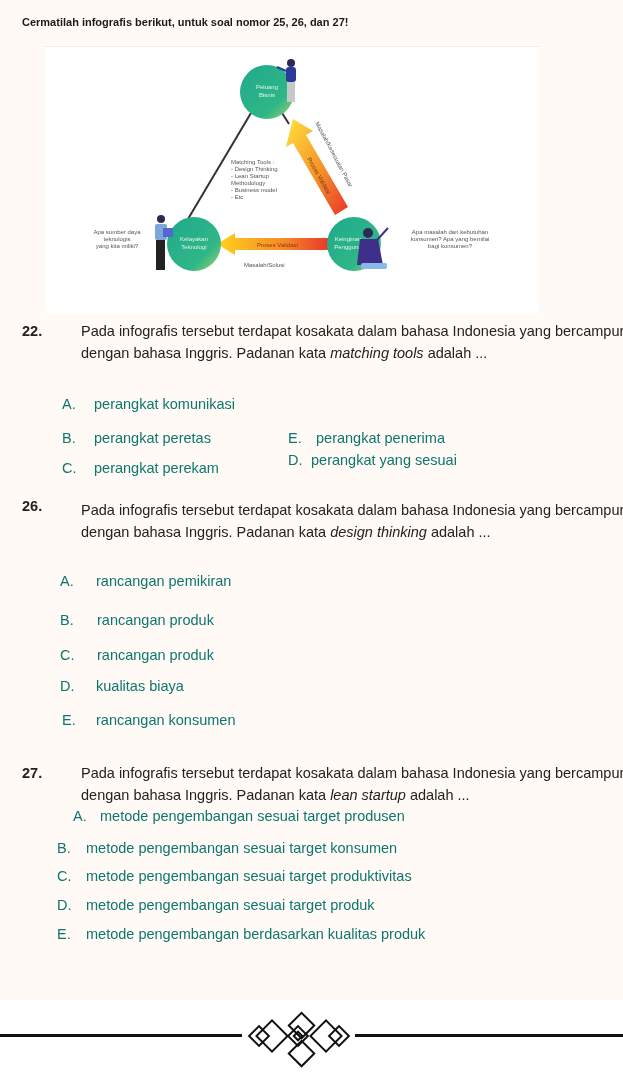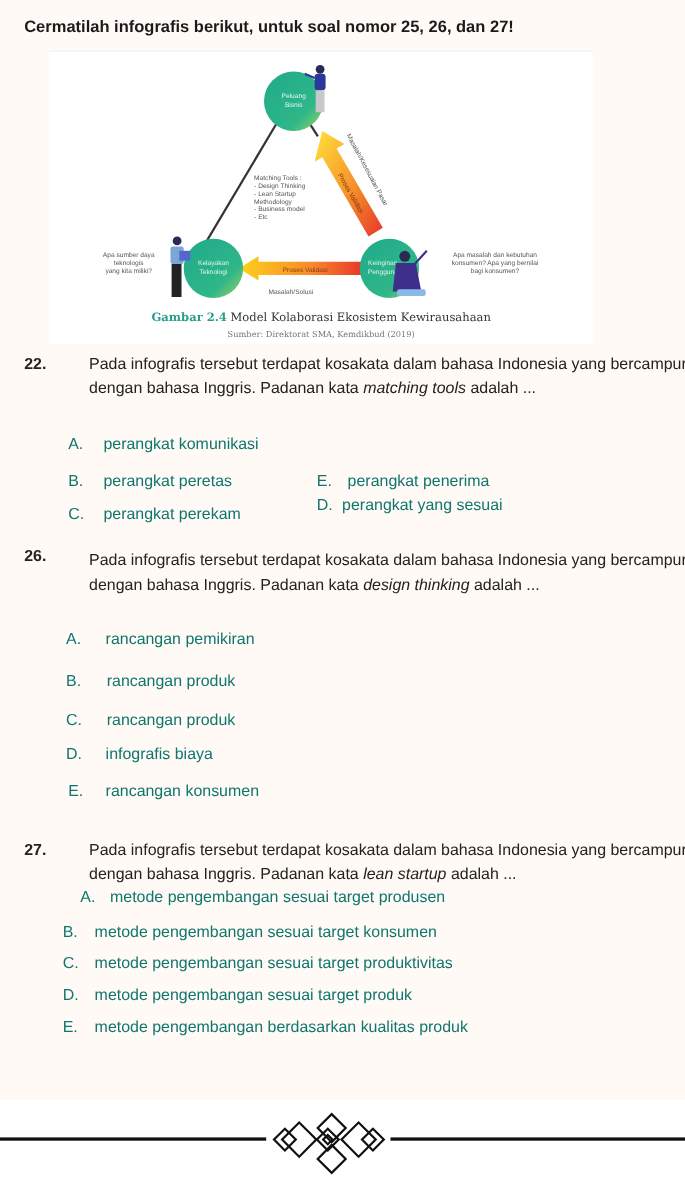--- a/index.html
+++ b/index.html
@@ -1,21 +1,21 @@
 <!DOCTYPE html>
 <html><head>
 <meta charset="utf-8">
 <style>
   html, body { margin: 0; padding: 0; }
   body {
     width: 623px; height: 1080px; position: relative; overflow: hidden;
     background: #fffaf5;
     font-family: "Liberation Sans", sans-serif; color: #222;
   }
-  .instr { position: absolute; left: 22px; top: 16px; font-size: 15px; font-weight: bold; color: #1a1a1a; }
+  .instr { position: absolute; left: 22px; top: 16px; font-size: 11px; font-weight: bold; color: #1a1a1a; }
   .figure { position: absolute; left: 45px; top: 46px; width: 494px; height: 266px; background: #ffffff; border-top: 1px solid #eeeef2; }
   .figure svg { position: absolute; left: 0; top: 0; }
   .cap { position: absolute; left: 0; width: 494px; text-align: center; font-family: "DejaVu Serif", serif; }
   .cap1 { top: 236px; font-size: 10.5px; color: #333; }
   .cap1 .g { color: #2a9d8f; font-weight: bold; }
   .cap2 { top: 252px; font-size: 7.5px; color: #777; }
 
   .q { position: absolute; left: 22px; width: 590px; font-size: 14.5px; line-height: 22px; color: #222; }
   .q .num { position: absolute; left: 0; top: 0; font-weight: bold; }
   .q .txt { position: absolute; left: 59px; width: 548px; }
@@ -104,42 +104,40 @@
     </g>
     <g font-size="6" fill="#555" font-family="Liberation Sans, sans-serif">
       <text x="186" y="117">Matching Tools :</text>
       <text x="186" y="124">- Design Thinking</text>
       <text x="186" y="131">- Lean Startup</text>
       <text x="186" y="138">  Methodology</text>
       <text x="186" y="145">- Business model</text>
       <text x="186" y="152">- Etc</text>
     </g>
   </svg>
-  <div class="cap cap1"><span class="g">Gambar 2.4</span> <span>Model Kolaborasi Ekosistem Kewirausahaan</span></div>
-  <div class="cap cap2">Sumber: Direktorat SMA, Kemdikbud (2019)</div>
 </div>
 
 <div class="q" style="top:320px;">
   <span class="num">22.</span>
   <div class="txt"><span>Pada infografis tersebut terdapat kosakata dalam bahasa Indonesia yang bercampur dengan bahasa Inggris. Padanan kata </span><i>matching tools</i><span> adalah ...</span></div>
 </div>
 <div class="opt" style="left:62px; top:396px;"><span class="l" style="width:32px">A.</span><span>perangkat komunikasi</span></div>
 <div class="opt" style="left:62px; top:430px;"><span class="l" style="width:32px">B.</span><span>perangkat  peretas</span></div>
 <div class="opt" style="left:62px; top:460px;"><span class="l" style="width:32px">C.</span><span>perangkat perekam</span></div>
 <div class="opt" style="left:288px; top:416px;margin-top:36px;"><span class="l" style="width:23px">D.</span><span>perangkat yang sesuai</span></div>
 <div class="opt" style="left:288px; top:430px;"><span class="l" style="width:28px">E.</span><span>perangkat penerima</span></div>
 
 <div class="q" style="top:497px;">
   <span class="num" style="top:-2px">26.</span>
   <div class="txt" style="top:2px"><span>Pada infografis tersebut terdapat kosakata dalam bahasa Indonesia yang bercampur dengan bahasa Inggris. Padanan kata </span><i>design thinking</i><span>  adalah ...</span></div>
 </div>
 <div class="opt" style="left:60px; top:573px;"><span class="l" style="width:36px">A.</span><span>rancangan pemikiran</span></div>
 <div class="opt" style="left:60px; top:612px;"><span class="l" style="width:37px">B.</span><span>rancangan produk</span></div>
 <div class="opt" style="left:60px; top:647px;"><span class="l" style="width:37px">C.</span><span>rancangan produk</span></div>
-<div class="opt" style="left:60px; top:678px;"><span class="l" style="width:36px">D.</span><span>infografis biaya</span></div>
+<div class="opt" style="left:60px; top:678px;"><span class="l" style="width:36px">D.</span><span>kualitas biaya</span></div>
 <div class="opt" style="left:62px; top:712px;"><span class="l" style="width:34px">E.</span><span>rancangan  konsumen</span></div>
 
 <div class="q" style="top:762px;">
   <span class="num">27.</span>
   <div class="txt"><span>Pada infografis tersebut terdapat kosakata dalam bahasa Indonesia yang bercampur dengan bahasa Inggris. Padanan kata </span><i>lean startup</i><span>   adalah ...</span></div>
 </div>
 <div class="opt" style="left:57px; top:808px;margin-left:16px;"><span class="l" style="width:27px">A.</span><span>metode pengembangan sesuai target produsen</span></div>
 <div class="opt" style="left:57px; top:840px;"><span class="l" style="width:29px">B.</span><span>metode pengembangan sesuai target konsumen</span></div>
 <div class="opt" style="left:57px; top:868px;"><span class="l" style="width:29px">C.</span><span>metode pengembangan sesuai target produktivitas</span></div>
 <div class="opt" style="left:57px; top:897px;"><span class="l" style="width:29px">D.</span><span>metode pengembangan sesuai target produk</span></div>

